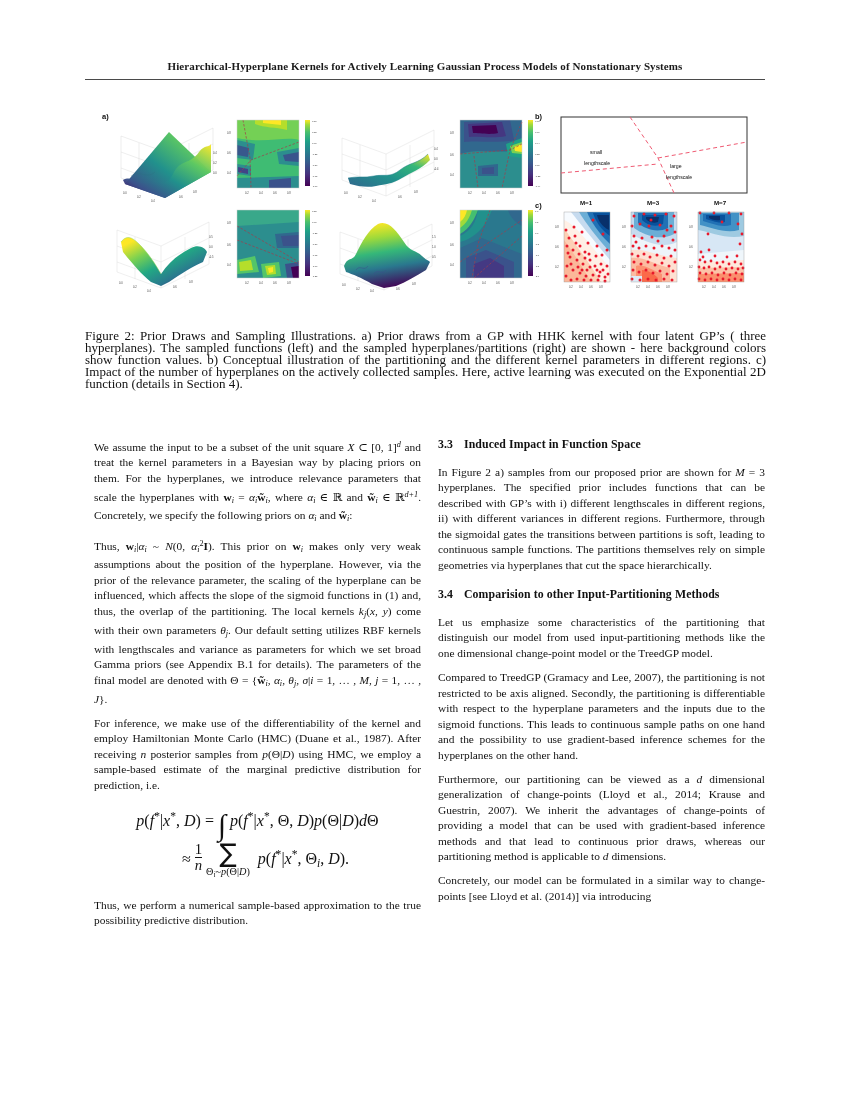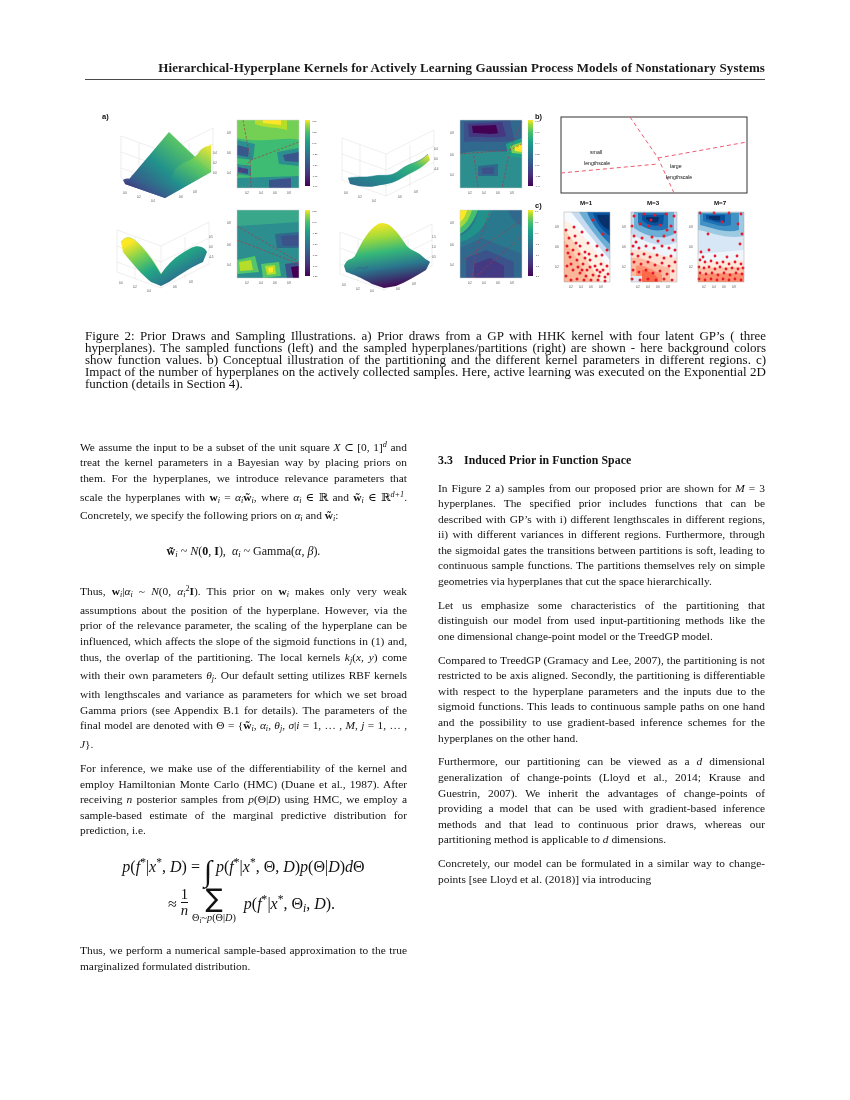--- a/index.html
+++ b/index.html
@@ -21,23 +21,23 @@
     width: 850px;
     height: 1100px;
   }
 
   
   .runhead {
     position: absolute;
     left: 85px;
     top: 60px;
     width: 680px;
-    text-align: right;
+    text-align: center;
     font-weight: bold;
-    font-size: 13px;
+    font-size: 11px;
     letter-spacing: .1px;
     color: #1a1a1a;
   }
   .runrule {
     position: absolute;
     left: 85px;
     top: 79px;
     width: 680px;
     height: 1.3px;
     background: #4a4a4a;
@@ -114,33 +114,33 @@
   
   .col {
     position: absolute;
     top: 437px;
     width: 327px;
     font-size: 11.4px;
     line-height: 15.55px;
     text-align: justify;
     color: #111;
   }
-  .col.left  { left: 80px; }
+  .col.left  { left: 94px; }
   .col.right { left: 438px; }
 
   .col p { margin: 0 0 8.4px 0; }
   .col p.tight { margin-bottom: 0; }
 
   h3.sec {
     margin: 0 0 12px 0;
     font-size: 11.8px;
     font-weight: bold;
     letter-spacing: .1px;
   }
-  h3.sec .num { display: inline-block; min-width: 26px; margin-top: 16px; }
+  h3.sec .num { display: inline-block; min-width: 26px; }
   h3.sec.spaced { margin-top: 14px; }
 
   .eq {
     text-align: center;
     margin: 17px 0 18px 0;
     font-size: 12px;
   }
   .eq2 {
     margin: 16px 0 19px 0;
     font-size: 16px;
@@ -756,51 +756,49 @@
     </div>
 
   </div>
 
   <div class="caption"><span>Figure 2:</span><span> Prior Draws and Sampling Illustrations. a) Prior draws from a GP with HHK kernel with four latent GP’s ( three hyperplanes). The sampled functions (left) and the sampled hyperplanes/partitions (right) are shown - here background colors show function values. b) Conceptual illustration of the partitioning and the different kernel parameters in different regions. c) Impact of the number of hyperplanes on the actively collected samples. Here, active learning was executed on the Exponential 2D function (details in Section 4).</span></div>
 
   <div class="col left">
 
     <p><span>We assume the input to be a subset of the unit square </span><span class="cal">X</span> ⊂ [0, 1]<span class="sup mi">d</span><span> and treat the kernel parameters in a Bayesian way by placing priors on them. For the hyperplanes, we introduce relevance parameters that scale the hyperplanes with </span><span class="mb">w</span><span class="sub mi">i</span> = <span class="mi">α</span><span class="sub mi">i</span><span class="mb">w̃</span><span class="sub mi">i</span><span>, where </span><span class="mi">α</span><span class="sub mi">i</span> ∈ <span class="bb">ℝ</span><span> and </span><span class="mb">w̃</span><span class="sub mi">i</span> ∈ <span class="bb">ℝ</span><span class="sup mi">d+1</span><span>. Concretely, we specify the following priors on </span><span class="mi">α</span><span class="sub mi">i</span><span> and </span><span class="mb">w̃</span><span class="sub mi">i</span><span>:</span></p>
 
-    <div class="eq">
-      <span class="mb">w̃</span><span class="sub mi">i</span> ~ <span class="cal">N</span>(<span class="mb">0</span>, <span class="mb">I</span>), &nbsp;<span class="mi">α</span><span class="sub mi">i</span> ~ Gamma(<span class="mi">α</span>, <span class="mi">β</span>).
-    </div>
 
     <p><span>Thus, </span><span class="mb">w</span><span class="sub mi">i</span>|<span class="mi">α</span><span class="sub mi">i</span> ~ <span class="cal">N</span>(0, <span class="mi">α</span><span class="sub mi">i</span><span class="sup">2</span><span class="mb">I</span>)<span>. This prior on </span><span class="mb">w</span><span class="sub mi">i</span><span> makes only very weak assumptions about the position of the hyperplane. However, via the prior of the relevance parameter, the scaling of the hyperplane can be influenced, which affects the slope of the sigmoid functions in (1) and, thus, the overlap of the partitioning. The local kernels </span><span class="mi">k</span><span class="sub mi">j</span>(<span class="mi">x</span>, <span class="mi">y</span>)<span> come with their own parameters </span><span class="mi">θ</span><span class="sub mi">j</span><span>. Our default setting utilizes RBF kernels with lengthscales and variance as parameters for which we set broad Gamma priors (see Appendix B.1 for details). The parameters of the final model are denoted with </span>Θ = {<span class="mb">w̃</span><span class="sub mi">i</span>, <span class="mi">α</span><span class="sub mi">i</span>, <span class="mi">θ</span><span class="sub mi">j</span>, <span class="mi">σ</span>|<span class="mi">i</span> = 1, … , <span class="mi">M</span>, <span class="mi">j</span> = 1, … , <span class="mi">J</span>}<span>.</span></p>
 
     <p><span>For inference, we make use of the differentiability of the kernel and employ Hamiltonian Monte Carlo (HMC) (Duane et al., 1987). After receiving </span><span class="mi">n</span><span> posterior samples from </span><span class="mi">p</span>(Θ|<span class="cal">D</span>)<span> using HMC, we employ a sample-based estimate of the marginal predictive distribution for prediction, i.e.</span></p>
 
     <div class="eq2">
       <span class="eqrow">
         <span class="mi">p</span>(<span class="mi">f</span><span class="sup">*</span>|<span class="mi">x</span><span class="sup">*</span>, <span class="cal">D</span>) = <span class="bigint">∫</span> <span class="mi">p</span>(<span class="mi">f</span><span class="sup">*</span>|<span class="mi">x</span><span class="sup">*</span>, Θ, <span class="cal">D</span>)<span class="mi">p</span>(Θ|<span class="cal">D</span>)<span class="mi">d</span>Θ
       </span>
       <span class="eqrow r2">
         &nbsp;&nbsp;&nbsp;&nbsp;≈ <span class="frac"><span class="n">1</span><span class="d mi">n</span></span>
         <span class="under"><span class="bigsum">∑</span><span class="u">Θ<span class="sub mi">i</span>~<span class="mi">p</span>(Θ|<span class="cal">D</span>)</span></span>
         &nbsp;<span class="mi">p</span>(<span class="mi">f</span><span class="sup">*</span>|<span class="mi">x</span><span class="sup">*</span>, Θ<span class="sub mi">i</span>, <span class="cal">D</span>).
       </span>
     </div>
 
-    <p class="tight">Thus, we perform a numerical sample-based approximation to the true marginalized formulated distribution.</p>
+    <p class="tight">Thus, we perform a numerical sample-based approximation to the true possibility predictive distribution.</p>
   </div>
 
   <div class="col right">
 
-    <h3 class="sec"><span class="num">3.3</span><span>Induced Prior in Function Space</span></h3>
+    <h3 class="sec"><span class="num">3.3</span><span>Induced Impact in Function Space</span></h3>
 
     <p><span>In Figure 2 a) samples from our proposed prior are shown for </span><span class="mi">M</span> = 3<span> hyperplanes. The specified prior includes functions that can be described with GP’s with i) different lengthscales in different regions, ii) with different variances in different regions. Furthermore, through the sigmoidal gates the transitions between partitions is soft, leading to continuous sample functions. The partitions themselves rely on simple geometries via hyperplanes that cut the space hierarchically.</span></p>
 
+    <h3 class="sec spaced"><span class="num">3.4</span><span>Comparision to other Input-Partitioning Methods</span></h3>
 
     <p>Let us emphasize some characteristics of the partitioning that distinguish our model from used input-partitioning methods like the one dimensional change-point model or the TreedGP model.</p>
 
     <p>Compared to TreedGP (Gramacy and Lee, 2007), the partitioning is not restricted to be axis aligned. Secondly, the partitioning is differentiable with respect to the hyperplane parameters and the inputs due to the sigmoid functions. This leads to continuous sample paths on one hand and the possibility to use gradient-based inference schemes for the hyperplanes on the other hand.</p>
 
     <p><span>Furthermore, our partitioning can be viewed as a </span><span class="mi">d</span><span> dimensional generalization of change-points (Lloyd et al., 2014; Krause and Guestrin, 2007). We inherit the advantages of change-points of providing a model that can be used with gradient-based inference methods and that lead to continuous prior draws, whereas our partitioning method is applicable to </span><span class="mi">d</span><span> dimensions.</span></p>
 
-    <p class="tight">Concretely, our model can be formulated in a similar way to change-points [see Lloyd et al. (2018)] via introducing</p>
+    <p class="tight">Concretely, our model can be formulated in a similar way to change-points [see Lloyd et al. (2014)] via introducing</p>
   </div>
 
 </div>
 
 </body></html>

